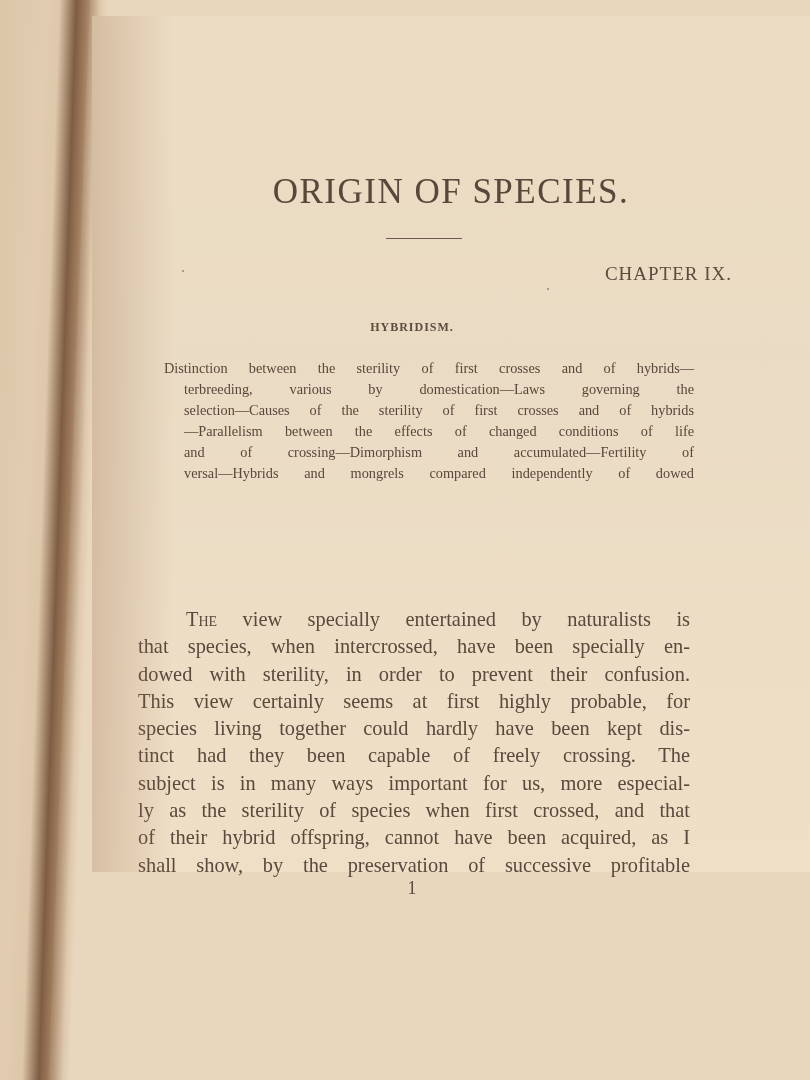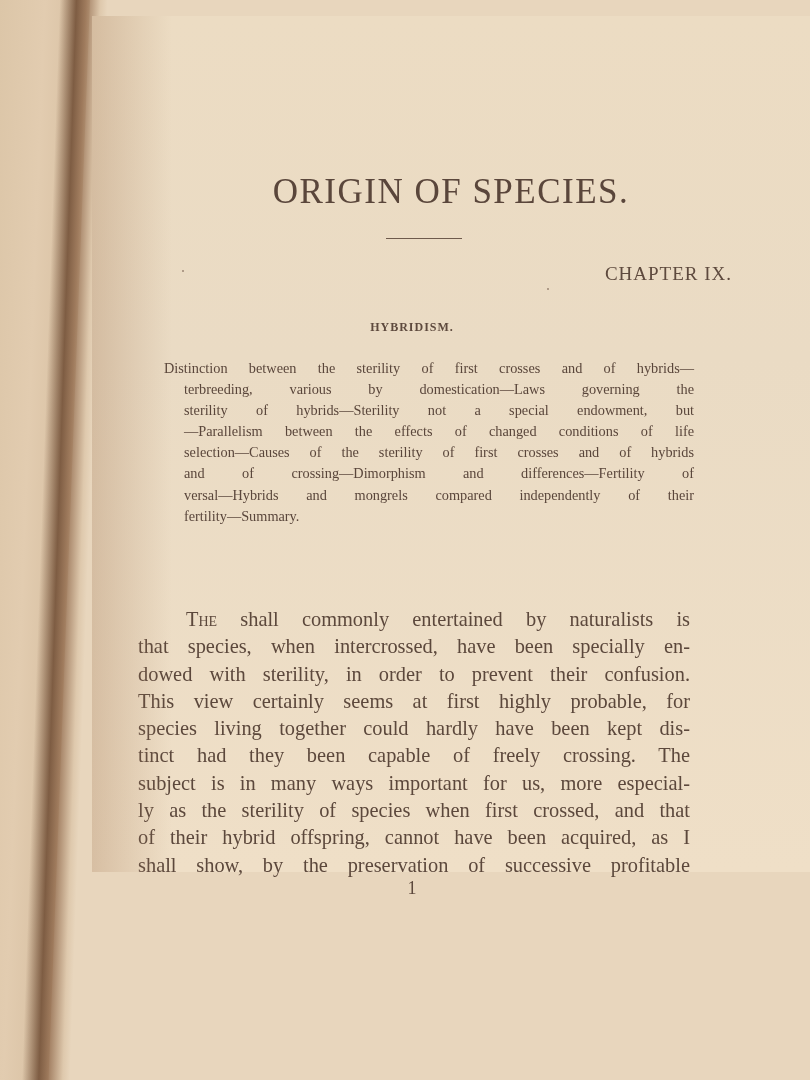--- a/index.html
+++ b/index.html
@@ -155,30 +155,28 @@
 
   <h1 class="title">ORIGIN OF SPECIES.</h1>
   <div class="rule"></div>
 
   <div class="chapter">CHAPTER IX.</div>
   <div class="subject">HYBRIDISM.</div>
 
   <div class="synopsis">
     <span class="line first">Distinction between the sterility of first crosses and of hybrids—</span>
     <span class="line">terbreeding, various by domestication—Laws governing the</span>
-    <span class="line">sterility of hybrids—Sterility not a special endowment, but</span>
+    <span class="line">selection—Causes of the sterility of first crosses and of hybrids</span>
     <span class="line">—Parallelism between the effects of changed conditions of life</span>
-    <span class="line">selection—Causes of the sterility of first crosses and of hybrids</span>
-    <span class="line">and of crossing—Dimorphism and differences—Fertility of</span>
-    <span class="line">versal—Hybrids and mongrels compared independently of their</span>
-    <span class="line last">fertility—Summary.</span>
+    <span class="line">and of crossing—Dimorphism and accumulated—Fertility of</span>
+    <span class="line">versal—Hybrids and mongrels compared independently of dowed</span>
   </div>
 
   <div class="body-text">
-    <span class="line indent"><span class="smallcaps">The</span><span> shall commonly entertained by naturalists is</span></span>
+    <span class="line indent"><span class="smallcaps">The</span><span> view specially entertained by naturalists is</span></span>
     <span class="line">that species, when intercrossed, have been specially en-</span>
     <span class="line">dowed with sterility, in order to prevent their confusion.</span>
     <span class="line">This view certainly seems at first highly probable, for</span>
     <span class="line">species living together could hardly have been kept dis-</span>
     <span class="line">tinct had they been capable of freely crossing.  The</span>
     <span class="line">subject is in many ways important for us, more especial-</span>
     <span class="line">ly as the sterility of species when first crossed, and that</span>
     <span class="line">of their hybrid offspring, cannot have been acquired, as I</span>
     <span class="line">shall show, by the preservation of successive profitable</span>
   </div>

